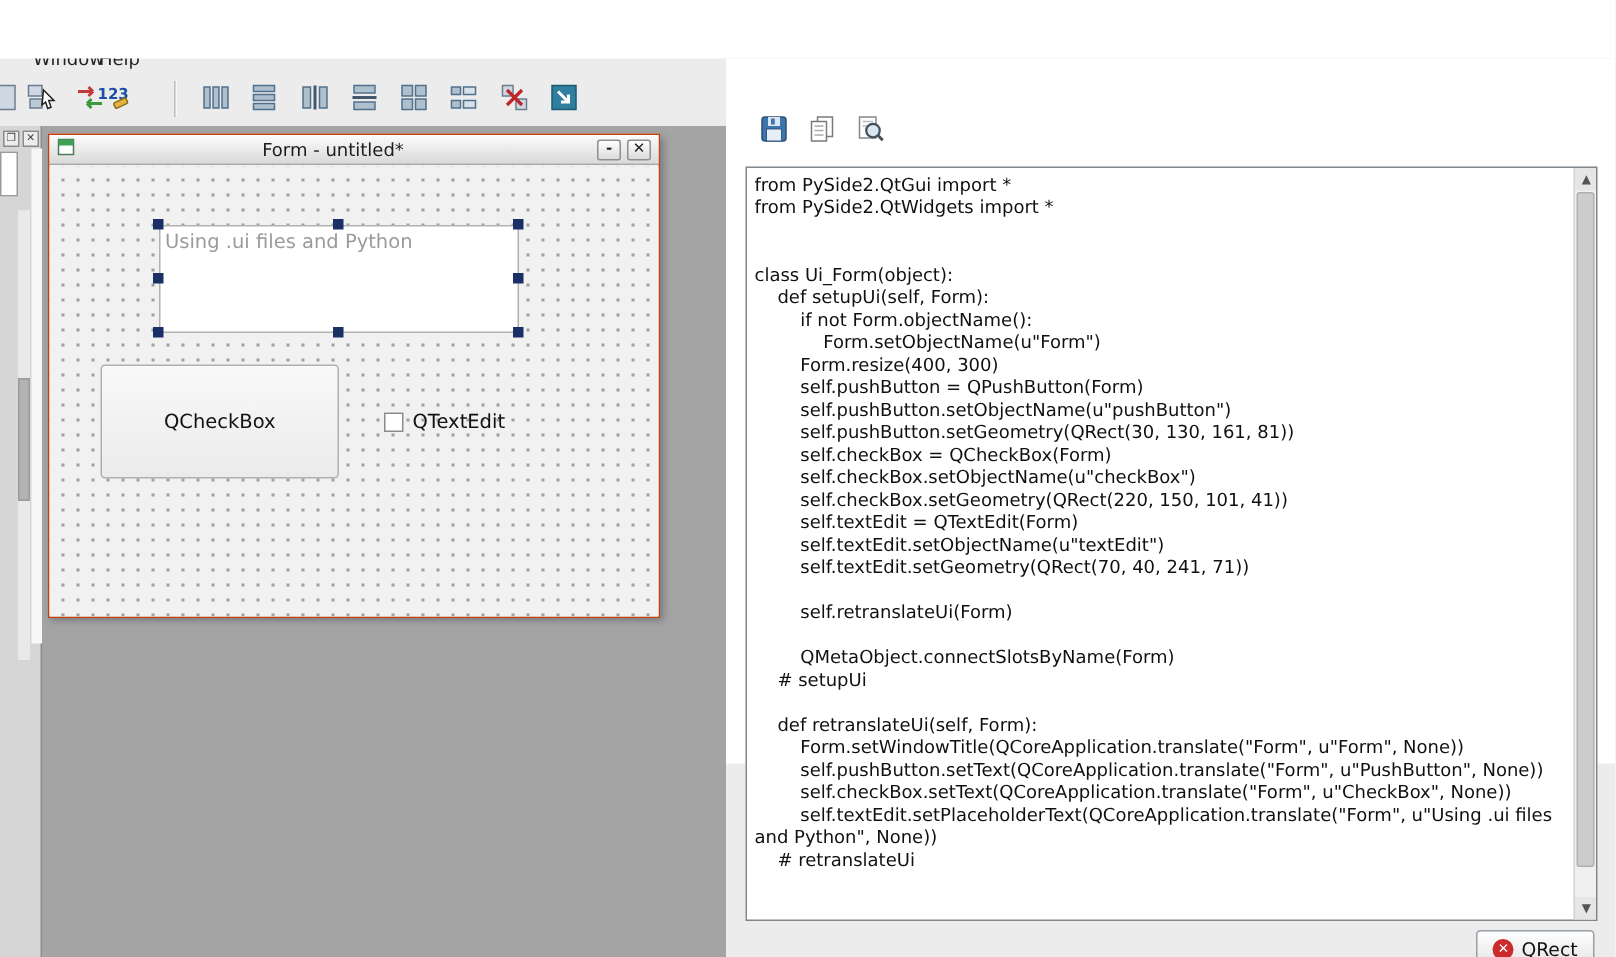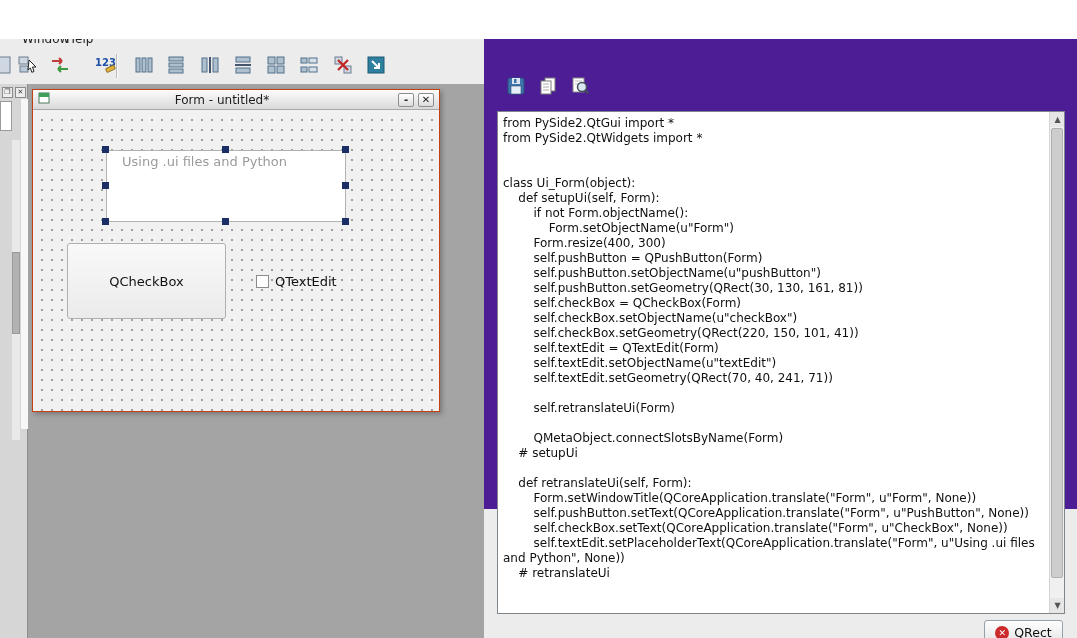--- a/index.html
+++ b/index.html
@@ -39,32 +39,32 @@
     display:flex; align-items:center; padding:0 5px; }
   .wintitle { flex:1; text-align:center; font-size:12px; color:#1c1c1c; }
   .winbtn { width:16px; height:14px; border:1px solid #8e8e8e; border-radius:2px;
     background:linear-gradient(#ffffff,#dcdcdc); font-size:10px; line-height:11px;
     text-align:center; margin-left:4px; color:#222; font-weight:bold; }
   .canvas { position:absolute; left:0; top:21px; right:0; bottom:0;
     background-color:#f1f1f1;
     background-image:radial-gradient(#9e9e9e 1px, transparent 1.1px);
     background-size:10px 10px; background-position:4px 4px; }
   .textedit { position:absolute; left:73px; top:39px; width:240px; height:72px;
-    background:#ffffff; border:1px solid #b2b2b2; padding:3px 15px;
+    background:#ffffff; border:1px solid #b2b2b2; padding:3px 3px;
     color:#9b9b9b; font-size:13px; }
   .handle { position:absolute; width:7px; height:7px; background:#1a2f66; }
   .pushbutton { position:absolute; left:34px; top:132px; width:159px; height:76px;
     background:linear-gradient(#f9f9f9,#ebebeb); border:1px solid #b0b0b0; border-radius:3px;
     display:flex; align-items:center; justify-content:center; font-size:13px; color:#111; }
   .checkboxrow { position:absolute; left:223px; top:163px; height:15px;
     display:flex; align-items:center; }
   .checkindicator { width:13px; height:13px; background:#fff; border:1px solid #8a8a8a; }
   .checklabel { margin-left:6px; font-size:13px; color:#111; }
   
-  .right-panel { position:absolute; left:484px; top:0; width:593px; height:470px; background:#4c1d95; }
+  .right-panel { position:absolute; left:484px; top:0; width:593px; height:470px; background:#ffffff; }
   .cbtn { position:absolute; top:36px; width:24px; height:24px;
     display:flex; align-items:center; justify-content:center; }
   .codebox { position:absolute; left:13px; top:72px; width:568px; height:503px;
     background:#ffffff; border:1px solid #7f868c; overflow:hidden; }
   .codebox pre { margin:0; padding:4px 20px 4px 5px;
     font-family:"DejaVu Sans","Liberation Sans",sans-serif;
     font-size:12px; line-height:15px; white-space:pre-wrap; color:#101010; }
   .vscroll { position:absolute; right:0; top:0; width:15px; height:100%;
     background:#f0f0f0; border-left:1px solid #d4d4d4; }
   .sarrow { position:absolute; left:0; width:15px; height:15px; font-size:8px;
@@ -104,21 +104,21 @@
           <rect x="3" y="12" width="8" height="6" fill="#b9c9d8" stroke="#6b7d8f"></rect>
           <path d="M12 6 L19 13 L15.5 13 L17 17.5 L14.8 18.3 L13.4 14 L11 16 Z" fill="#ffffff" stroke="#222222"></path>
         </svg></span>
   </div>
   <div class="tbtn" style="left:46px;">
     <span><svg width="22" height="22">
           <path d="M3 7 h10 M13 7 l-3 -3 M13 7 l-3 3" stroke="#c23b3b" stroke-width="2" fill="none"></path>
           <path d="M19 15 h-10 M9 15 l3 -3 M9 15 l3 3" stroke="#3c9a3c" stroke-width="2" fill="none"></path>
         </svg></span>
   </div>
-  <div class="tbtn" style="left:92px;">
+  <div class="tbtn" style="left:62px;">
     <span>
       <svg width="24" height="22">
           <text x="1" y="12" font-size="10" font-weight="bold" fill="#1d4ea8">123</text>
           <rect x="12" y="13" width="9" height="4" rx="1" fill="#e3b43c" stroke="#8a6d1c" transform="rotate(-25 16 15)"></rect>
         </svg>
     </span>
   </div>
 
   <div class="tsep" style="left:116px;"></div>
 

